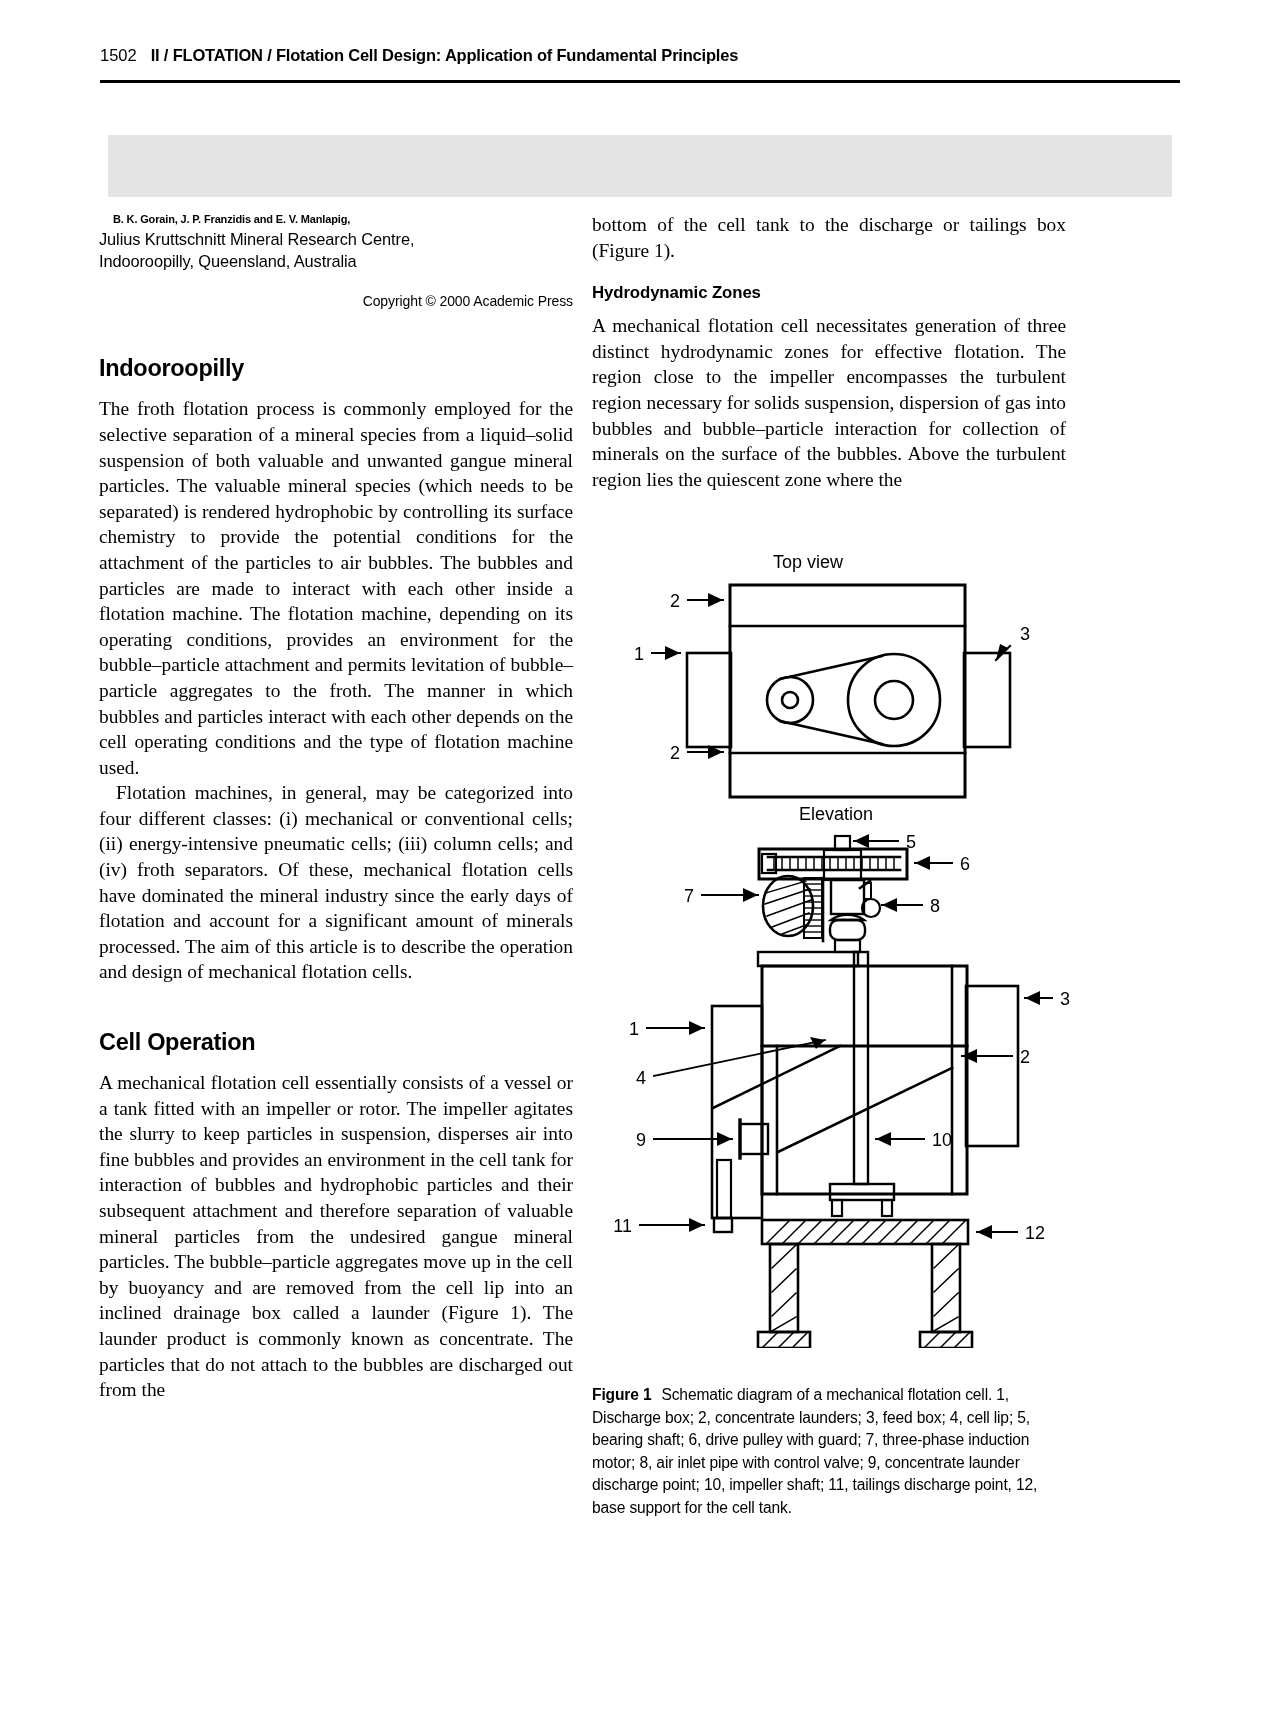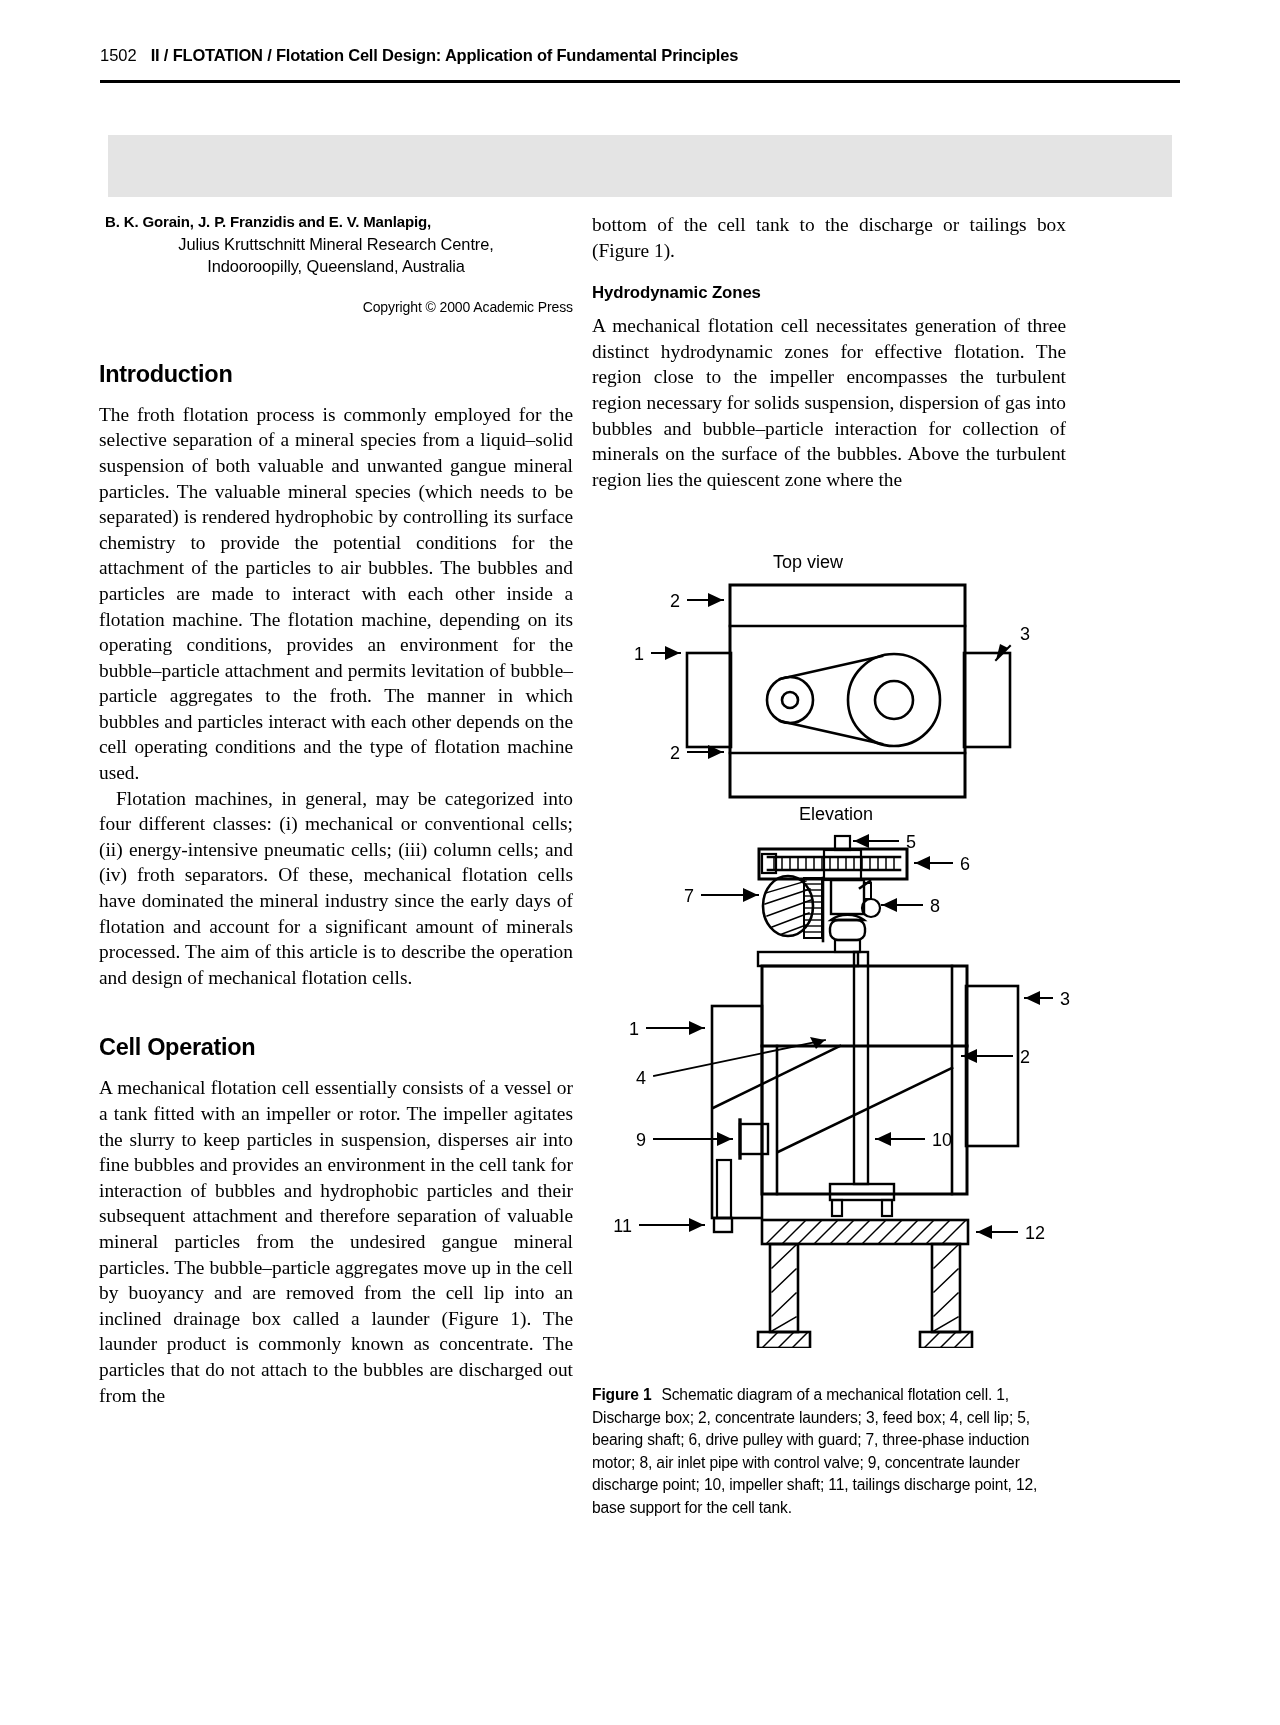--- a/index.html
+++ b/index.html
@@ -75,34 +75,34 @@
   .col {
     position: absolute;
     width: 474px;
     text-align: justify;
   }
   .col-left  { left: 99px;  top: 212px; }
   .col-right { left: 592px; top: 212px; }
 
   .authors {
     font-family: "Liberation Sans", sans-serif;
-    font-size: 15px;
+    font-size: 11px;
     font-weight: bold;
     line-height: 1.34;
-    margin: 0 0 1px 6px;
+    margin: 0 0 1px 14px;
     text-align: left;
     letter-spacing: -0.15px;
   }
   .affil {
     font-family: "Liberation Sans", sans-serif;
     font-size: 16.4px;
     font-weight: normal;
     line-height: 1.36;
     margin: 0;
-    text-align: center;
+    text-align: left;
     letter-spacing: -0.1px;
   }
   .copyright {
     font-family: "Liberation Sans", sans-serif;
     font-size: 14px;
     line-height: 1.36;
     margin: 20px 0 12px 0;
     text-align: right;
     letter-spacing: -0.1px;
   }
@@ -170,21 +170,21 @@
   <div class="rule-top"></div>
 
   <div class="banner"></div>
 
   <div class="col col-left">
     <p class="authors">B. K. Gorain, J. P. Franzidis and E. V. Manlapig,</p>
     <p class="affil">Julius Kruttschnitt Mineral Research Centre,</p>
     <p class="affil">Indooroopilly, Queensland, Australia</p>
     <p class="copyright">Copyright © 2000 Academic Press</p>
 
-    <h2 class="sec">Introduction</h2>
+    <h2 class="sec">Indooroopilly</h2>
     <p class="body">The froth flotation process is commonly employed for the selective separation of a mineral species from a liquid–solid suspension of both valuable and unwanted gangue mineral particles. The valuable mineral species (which needs to be separated) is rendered hydrophobic by controlling its surface chemistry to provide the potential conditions for the attachment of the particles to air bubbles. The bubbles and particles are made to interact with each other inside a flotation machine. The flotation machine, depending on its operating conditions, provides an environment for the bubble–particle attachment and permits levitation of bubble–particle aggregates to the froth. The manner in which bubbles and particles interact with each other depends on the cell operating conditions and the type of flotation machine used.</p>
     <p class="body indent">Flotation machines, in general, may be categorized into four different classes: (i) mechanical or conventional cells; (ii) energy-intensive pneumatic cells; (iii) column cells; and (iv) froth separators. Of these, mechanical flotation cells have dominated the mineral industry since the early days of flotation and account for a significant amount of minerals processed. The aim of this article is to describe the operation and design of mechanical flotation cells.</p>
 
     <h2 class="sec">Cell Operation</h2>
     <p class="body">A mechanical flotation cell essentially consists of a vessel or a tank fitted with an impeller or rotor. The impeller agitates the slurry to keep particles in suspension, disperses air into fine bubbles and provides an environment in the cell tank for interaction of bubbles and hydrophobic particles and their subsequent attachment and therefore separation of valuable mineral particles from the undesired gangue mineral particles. The bubble–particle aggregates move up in the cell by buoyancy and are removed from the cell lip into an inclined drainage box called a launder (Figure 1). The launder product is commonly known as concentrate. The particles that do not attach to the bubbles are discharged out from the</p>
   </div>
 
   <div class="col col-right">
     <p class="body">bottom of the cell tank to the discharge or tailings box (Figure 1).</p>
     <h3 class="subsec">Hydrodynamic Zones</h3>

